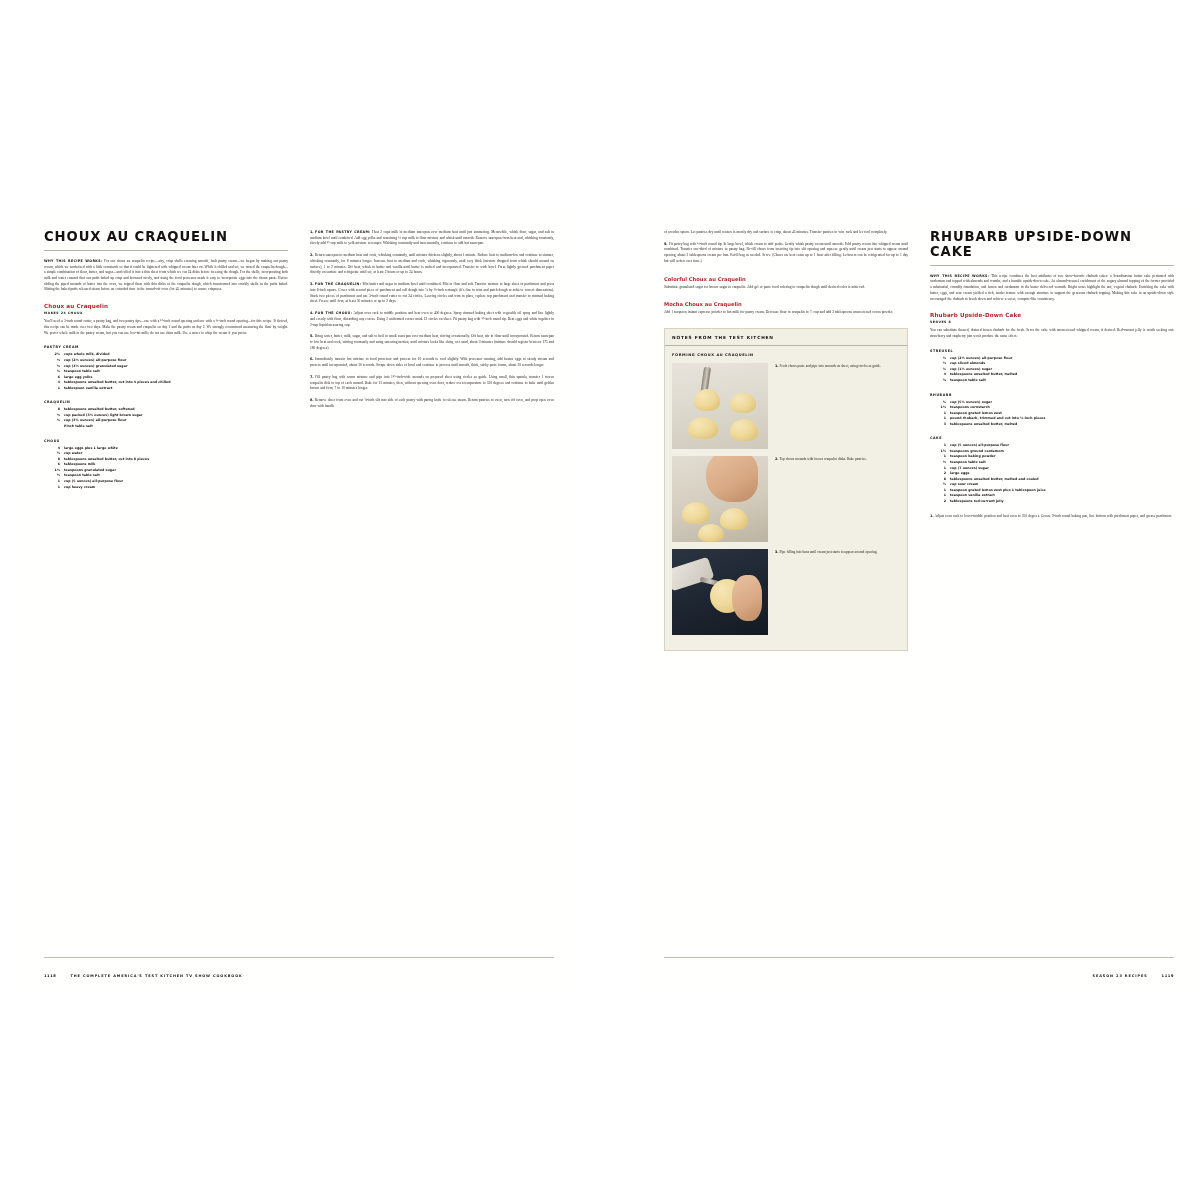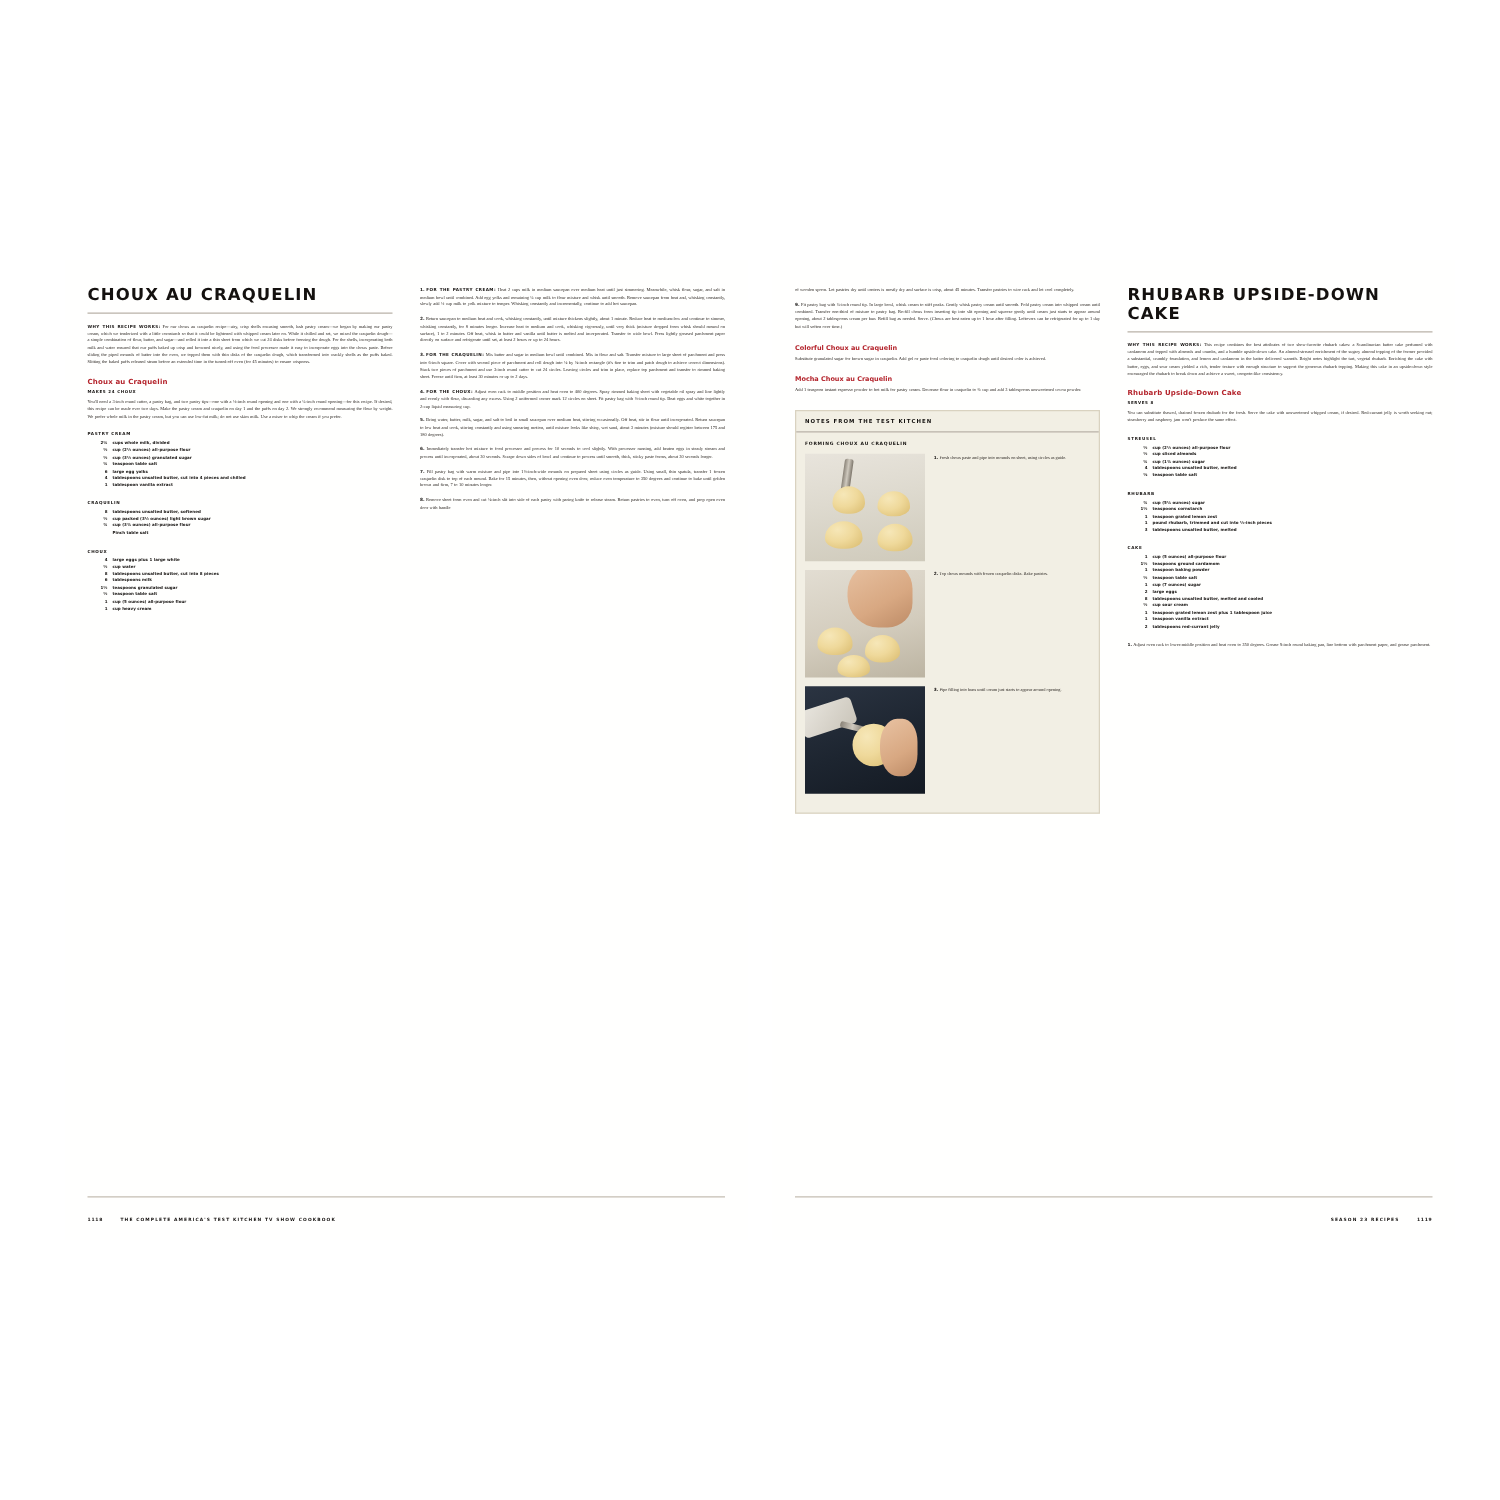--- a/index.html
+++ b/index.html
@@ -14,22 +14,22 @@
     left:0;top:0;
     width:1200px;height:1200px;
     background:#ffffff;
   }
   .page{
     position:absolute;
     top:208px;
     height:784px;
     background:#fffffe;
   }
-  .page-left{left:52px;width:546px;}
-  .page-right{left:618px;width:546px;text-decoration:underline;}
+  .page-left{left:26px;width:546px;}
+  .page-right{left:646px;width:546px;text-decoration:underline;}
 
   .cols{
     position:absolute;
     left:18px;right:18px;top:22px;bottom:44px;
     display:flex;
     gap:22px;
   }
   .col{
     flex:1 1 0;
     min-width:0;

